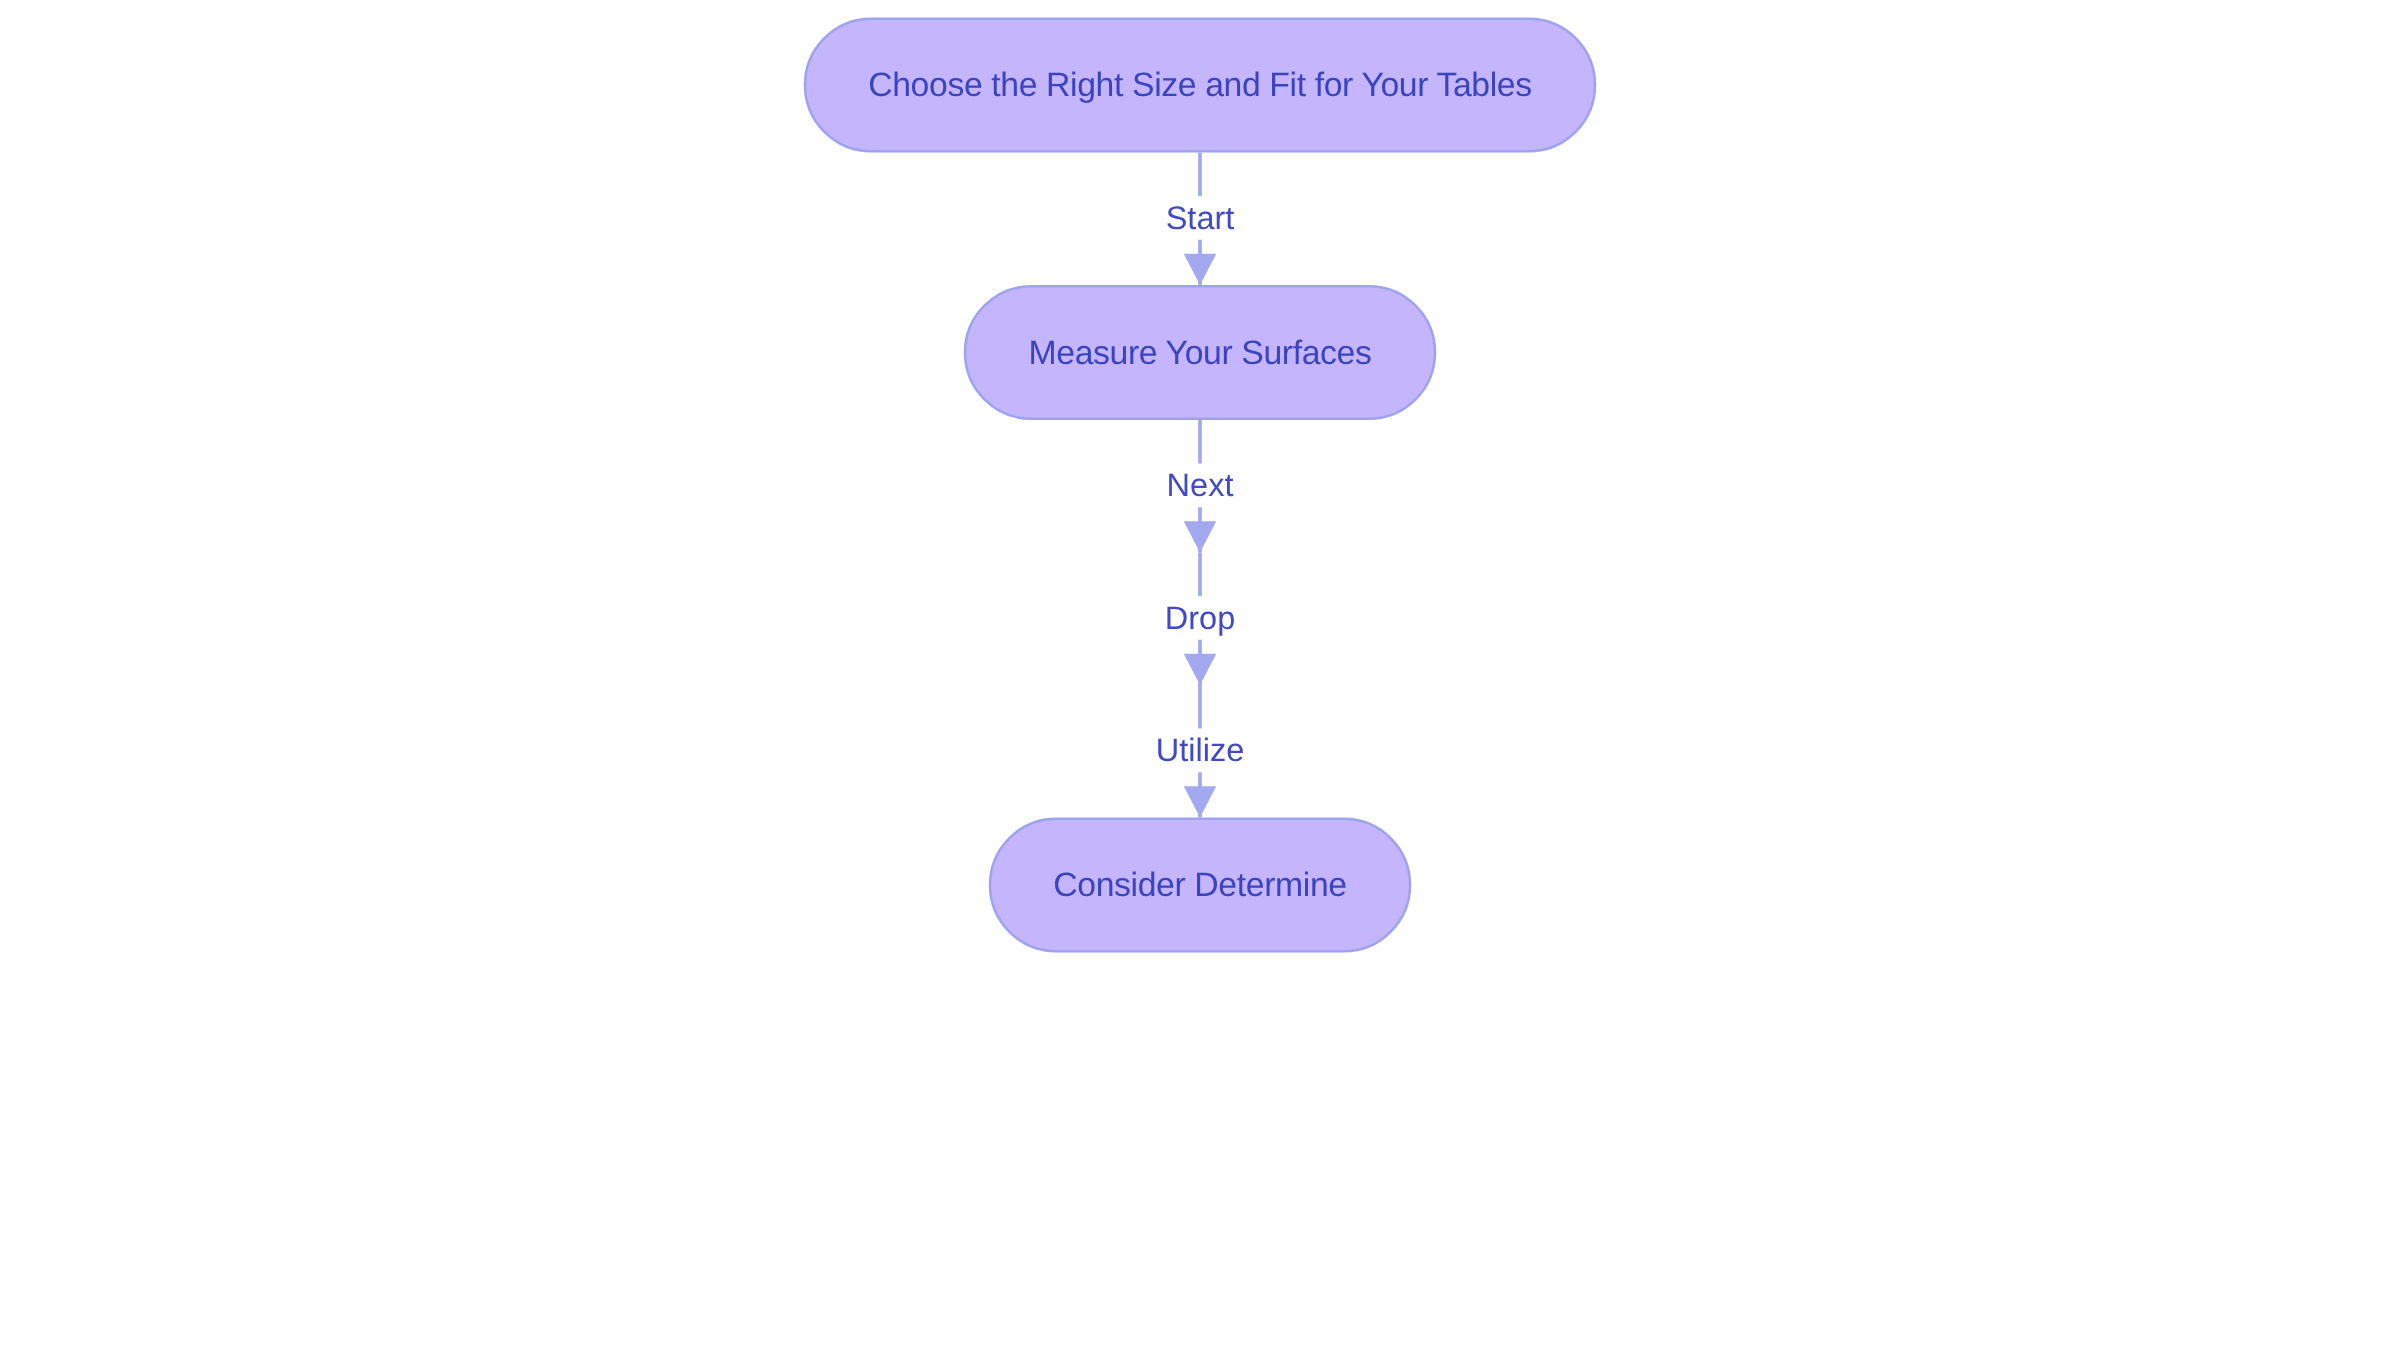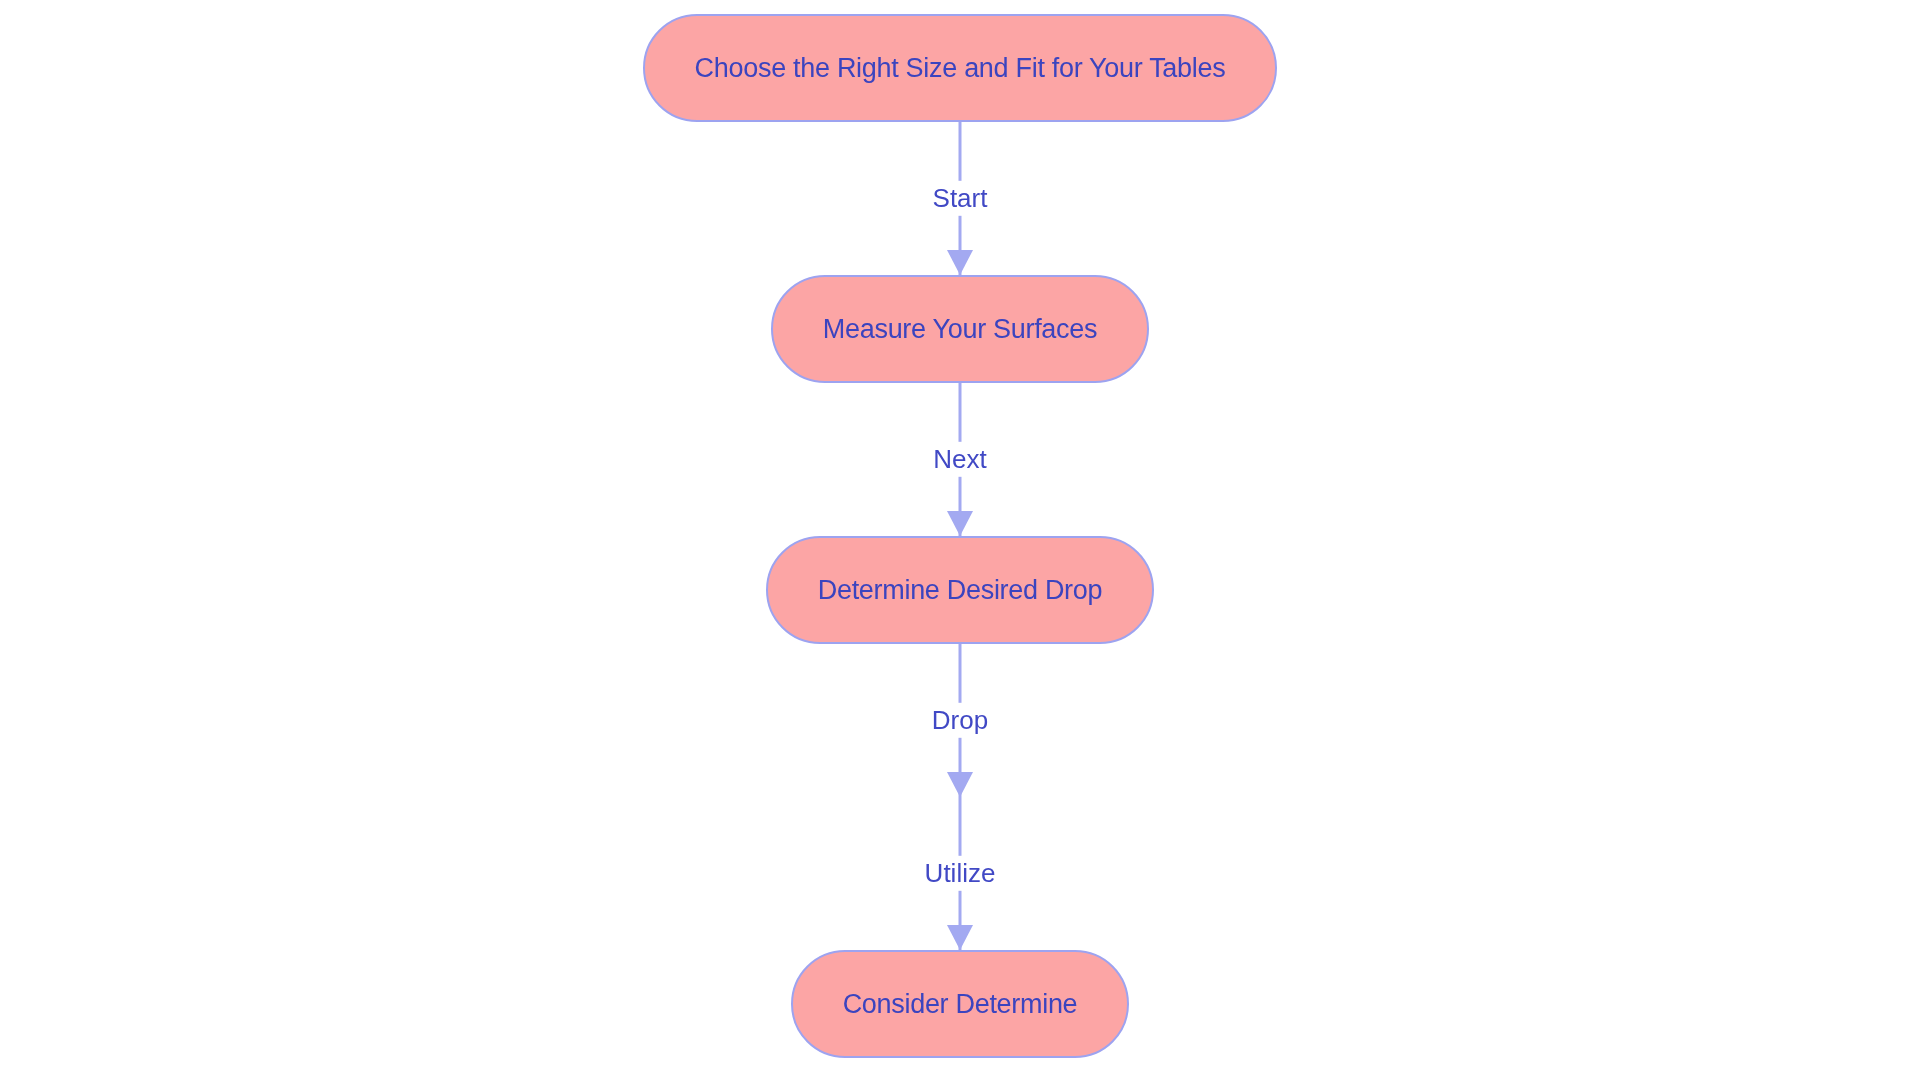--- a/index.html
+++ b/index.html
@@ -18,39 +18,39 @@
     height: 100%;
     display: flex;
     flex-direction: column;
     align-items: center;
     padding-top: 14px;
     box-sizing: border-box;
   }
   .node {
     height: 108px;
     border-radius: 54px;
-    background: #fca5a5;
+    background: #c4b5fd;
     border: 2px solid #9da3f0;
     display: flex;
     align-items: center;
     justify-content: center;
     padding: 0 50px;
     box-sizing: border-box;
     flex-shrink: 0;
   }
   .node-label {
     color: #3b44bf;
     font-size: 27px;
     letter-spacing: -0.3px;
     white-space: nowrap;
   }
   .connector {
     position: relative;
     width: 260px;
-    height: 153px;
+    height: 106px;
     flex-shrink: 0;
   }
   .connector-line {
     position: absolute;
     left: 50%;
     top: 0;
     bottom: 0;
     width: 3px;
     transform: translateX(-50%);
     background: #a3a9f1;
@@ -96,23 +96,20 @@
   <div class="node">
     <span class="node-label">Measure Your Surfaces</span>
   </div>
 
   <div class="connector">
     <div class="connector-line"></div>
     <span class="edge-label">Next</span>
     <div class="arrowhead"></div>
   </div>
 
-  <div class="node">
-    <span class="node-label">Determine Desired Drop</span>
-  </div>
 
   <div class="connector">
     <div class="connector-line"></div>
     <span class="edge-label">Drop</span>
     <div class="arrowhead"></div>
   </div>
 
 
   <div class="connector">
     <div class="connector-line"></div>

